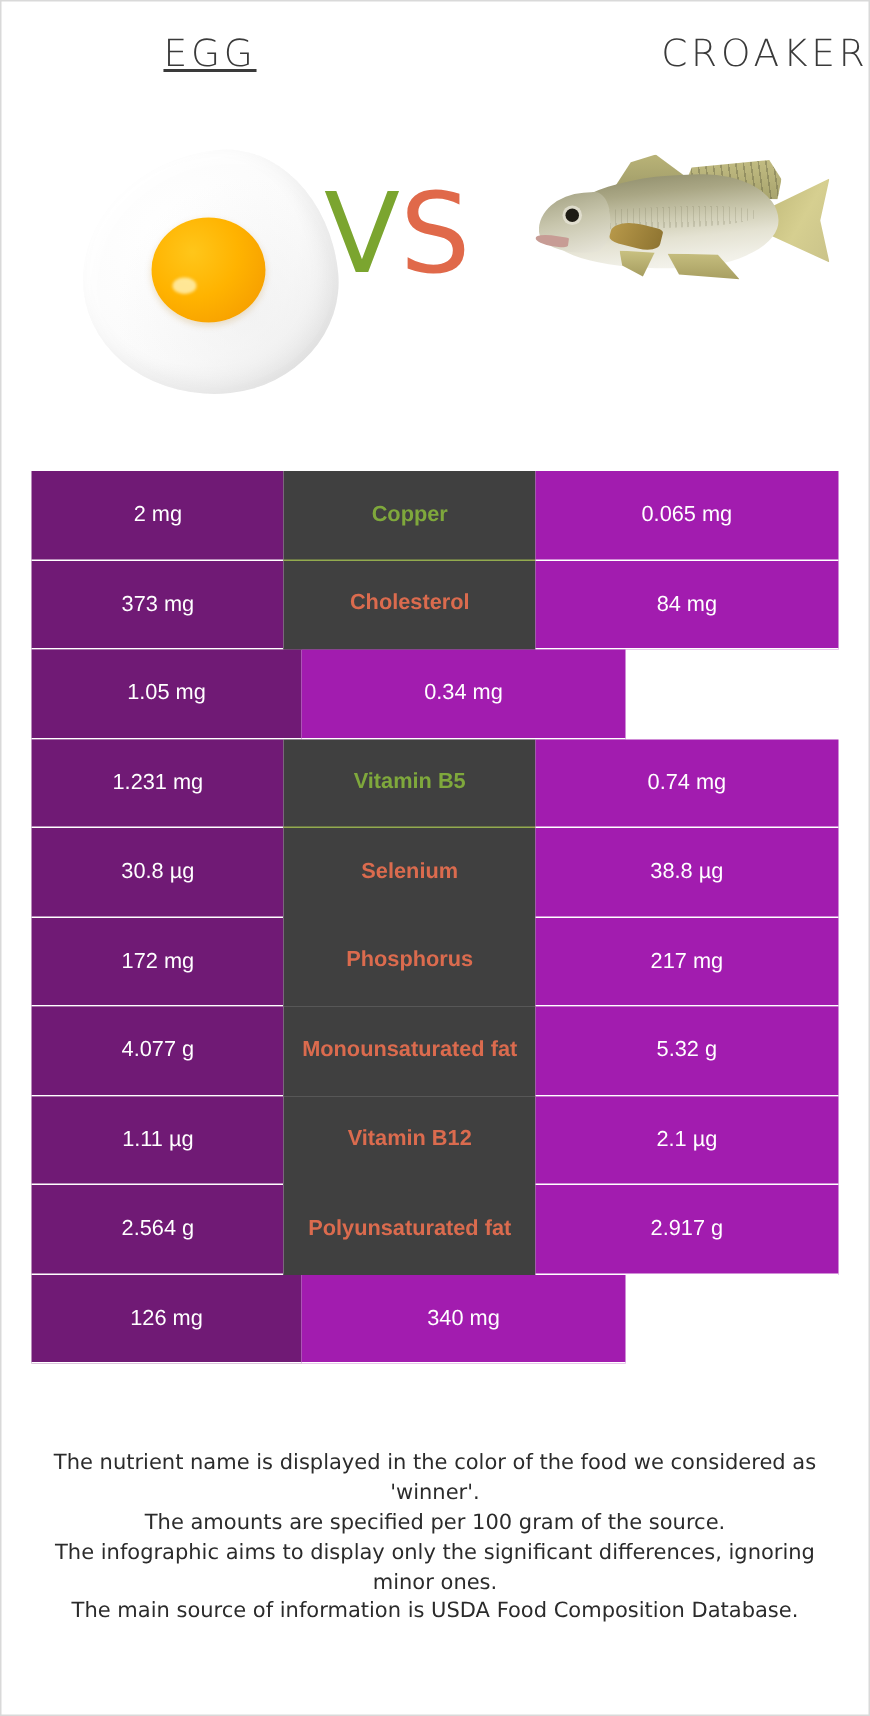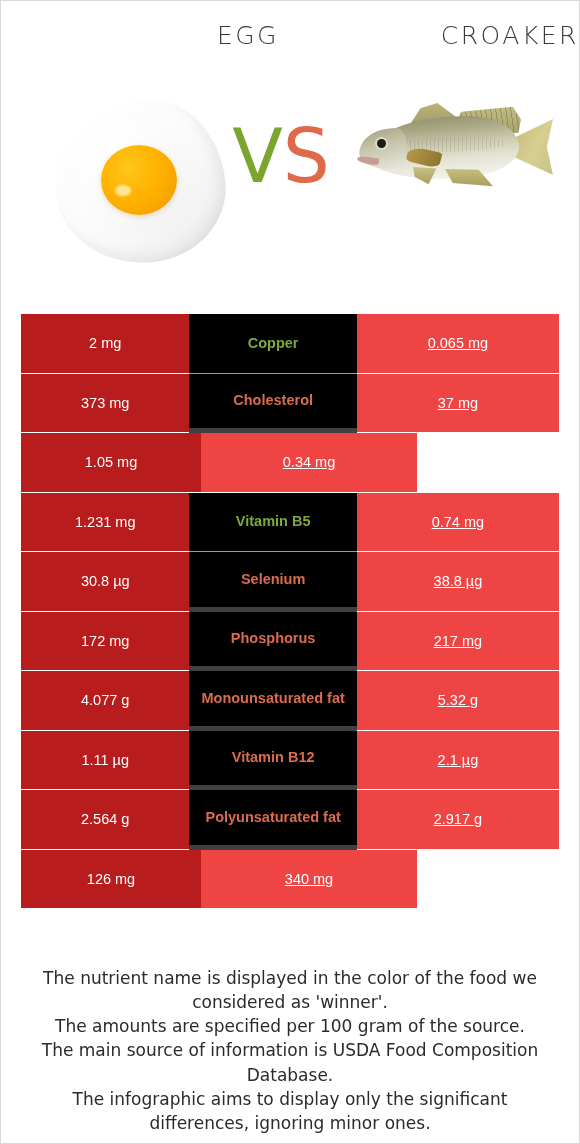--- a/index.html
+++ b/index.html
@@ -32,21 +32,22 @@
     font-weight: 300;
     letter-spacing: 2.5px;
     color: #3a3a3a;
     font-family: "DejaVu Sans", sans-serif;
     white-space: nowrap;
     -webkit-text-stroke: 0.01px transparent;
   }
   .title-left {
     left: 0;
     width: 278px;
-    text-align: right;
+    text-align: center;
+    text-decoration: underline;
   }
   .title-right {
     left: 300px;
     width: 278px;
     text-align: right;
   }
 
   
   .hero {
     position: absolute;
@@ -107,21 +108,21 @@
     background: rgba(255,244,190,0.78);
     filter: blur(1px);
   }
 
   
   .vs {
     position: absolute;
     left: 215px;
     top: 48px;
     width: 130px;
-    text-align: center;
+    text-align: left;
     font-size: 74px;
     font-weight: 400;
     letter-spacing: 0px;
     line-height: 1;
     font-family: "DejaVu Sans", sans-serif;
   }
   .vs .v { color: #7ba52f; }
   .vs .s { color: #e0694a; }
 
   
@@ -263,58 +264,57 @@
   }
   .cell {
     display: flex;
     align-items: center;
     justify-content: center;
     box-sizing: border-box;
     text-align: center;
   }
   .cell-left {
     width: 180px;
-    background: #b91c1c;
+    background: #701a75;
     color: #ffffff;
     font-size: 14.5px;
     border-bottom: 1.5px solid #ffffff;
   }
   .cell-mid {
     width: 178px;
-    background: #000000;
+    background: #404040;
     font-size: 14.5px;
     font-weight: bold;
     padding: 0 6px;
     line-height: 1.15;
   }
   .cell-right {
     width: 216px;
-    background: #ef4444;
+    background: #a21caf;
     color: #ffffff;
     font-size: 14.5px;
     border-bottom: 1.5px solid #ffffff;
-    text-decoration: underline;
   }
   .mid-green {
     color: #7fa83c;
     border-bottom: 1px solid #93ab4e;
   }
   .mid-red {
     color: #db6b4e;
-    border-bottom: 5px solid #404040;
+    border-bottom: 1px solid #404040;
   }
 
   
   .footer {
     position: absolute;
     left: 24px;
     top: 965px;
     width: 530px;
     text-align: center;
-    font-size: 17px;
+    font-size: 14px;
     color: #2b2b2b;
     line-height: 1.42;
     font-family: "DejaVu Sans", sans-serif;
   }
   .footer p { margin: 0; }
 </style>
 </head>
 <body>
 
 <div class="titles">
@@ -352,21 +352,21 @@
 
   <div class="row">
     <div class="cell cell-left">2 mg</div>
     <div class="cell cell-mid mid-green">Copper</div>
     <div class="cell cell-right">0.065 mg</div>
   </div>
 
   <div class="row">
     <div class="cell cell-left">373 mg</div>
     <div class="cell cell-mid mid-red">Cholesterol</div>
-    <div class="cell cell-right">37 mg</div>
+    <div class="cell cell-right">84 mg</div>
   </div>
 
   <div class="row">
     <div class="cell cell-left">1.05 mg</div>
     <div class="cell cell-right">0.34 mg</div>
   </div>
 
   <div class="row">
     <div class="cell cell-left">1.231 mg</div>
     <div class="cell cell-mid mid-green">Vitamin B5</div>
@@ -406,15 +406,15 @@
   <div class="row">
     <div class="cell cell-left">126 mg</div>
     <div class="cell cell-right">340 mg</div>
   </div>
 
 </div>
 
 <div class="footer">
   <p>The nutrient name is displayed in the color of the food we considered as 'winner'.</p>
   <p>The amounts are specified per 100 gram of the source.</p>
+  <p>The infographic aims to display only the significant differences, ignoring minor ones.</p>
   <p>The main source of information is USDA Food Composition Database.</p>
-  <p>The infographic aims to display only the significant differences, ignoring minor ones.</p>
 </div>
 
 </body></html>

